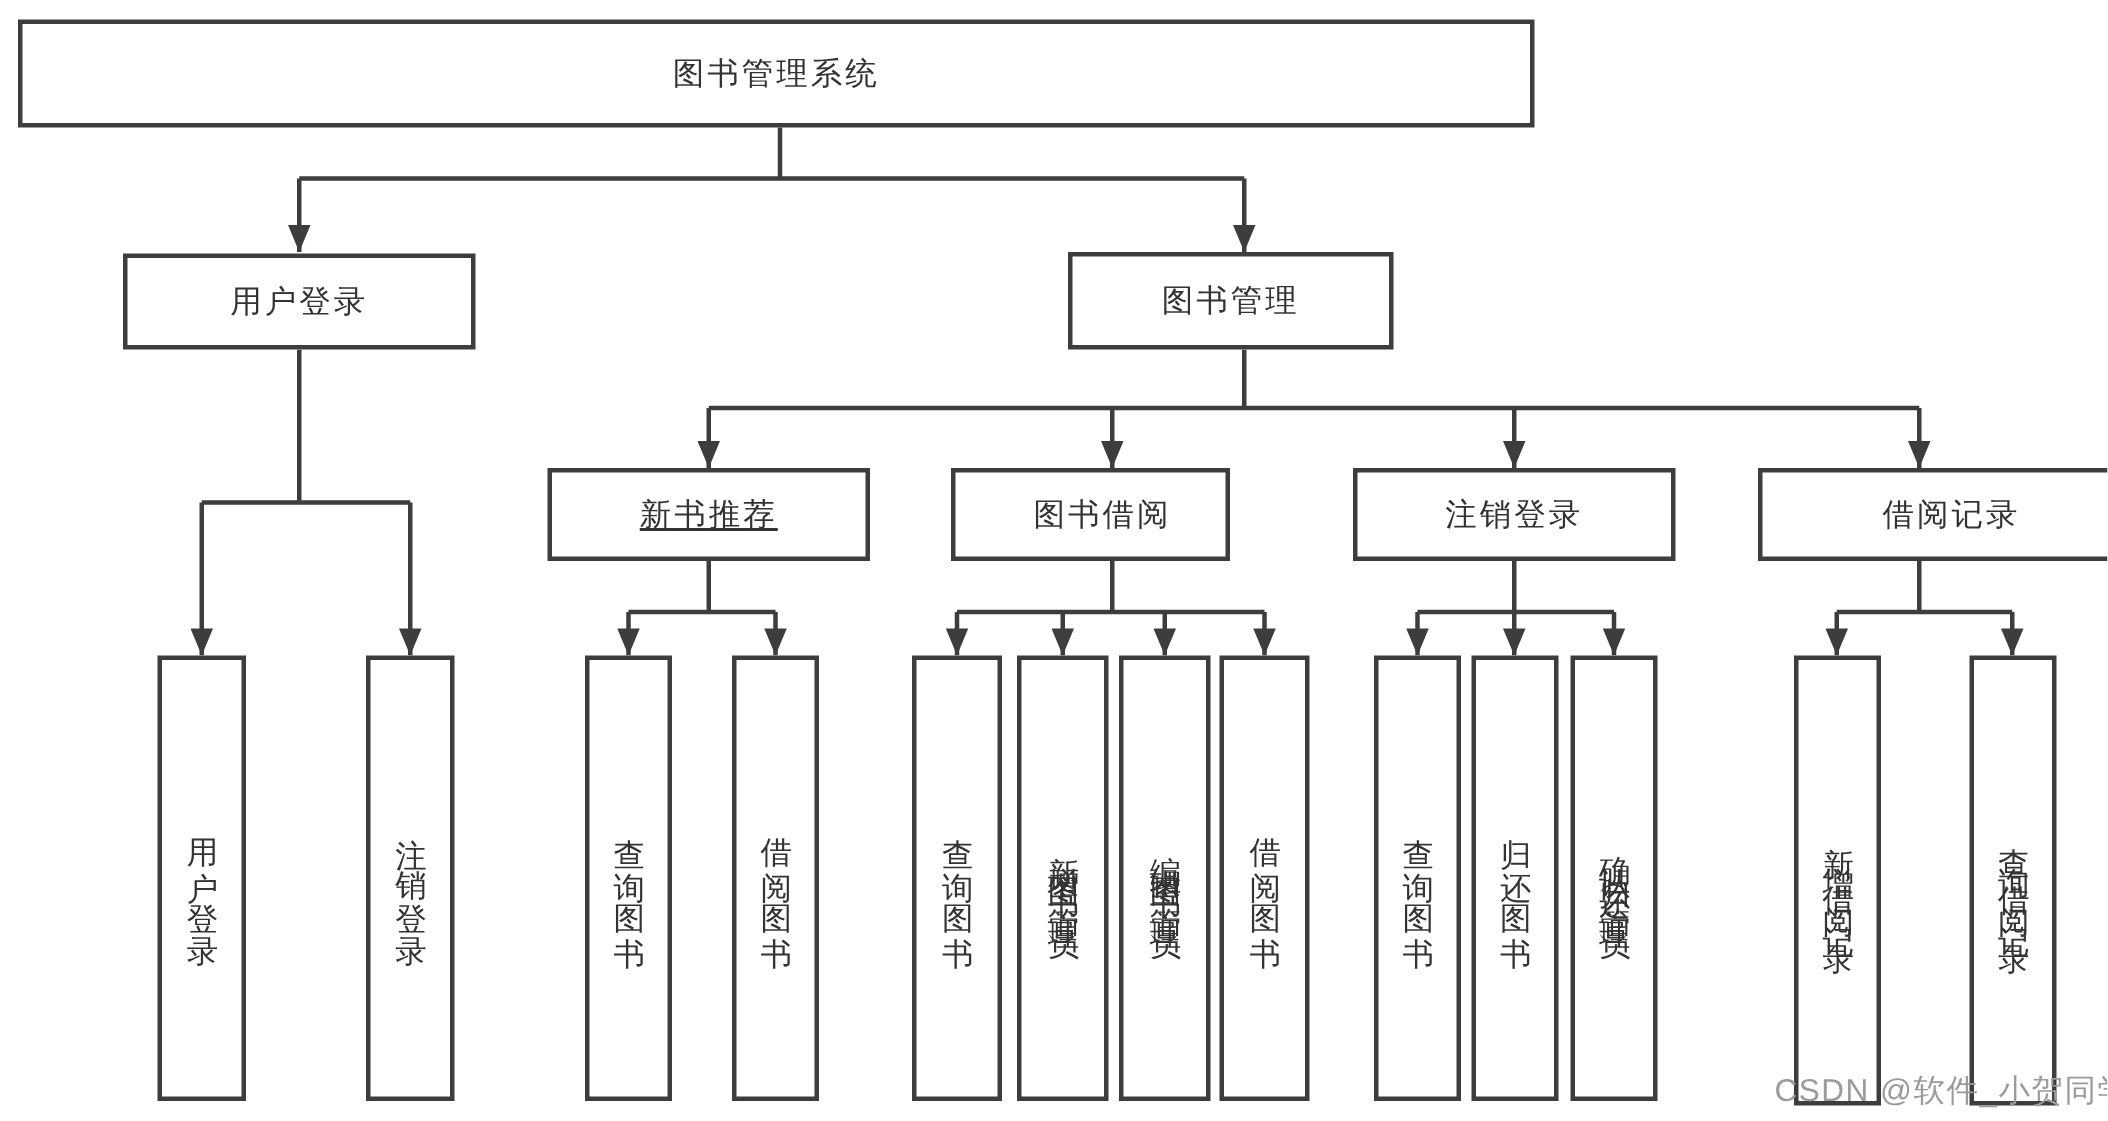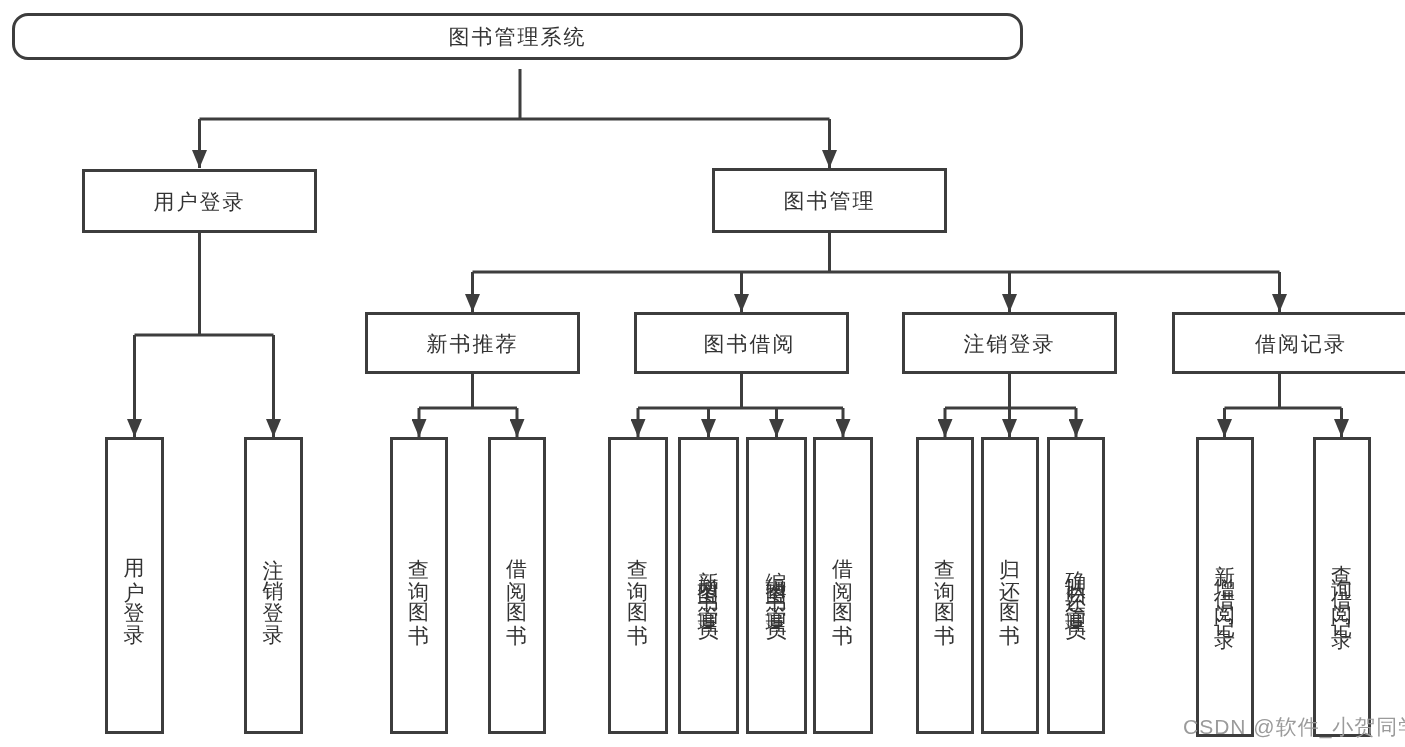--- a/index.html
+++ b/index.html
@@ -106,27 +106,27 @@
     <path d="M1009.5,374 L1009.5,408 M945,408 L1076,408"></path>
     <line x1="945" y1="408" x2="945" y2="437" marker-end="url(#arw)"></line>
     <line x1="1009.5" y1="408" x2="1009.5" y2="437" marker-end="url(#arw)"></line>
     <line x1="1076" y1="408" x2="1076" y2="437" marker-end="url(#arw)"></line>
 
     <path d="M1279.5,374 L1279.5,408 M1224.5,408 L1341.5,408"></path>
     <line x1="1224.5" y1="408" x2="1224.5" y2="437" marker-end="url(#arw)"></line>
     <line x1="1341.5" y1="408" x2="1341.5" y2="437" marker-end="url(#arw)"></line>
   </svg>
 
-  <div class="node h-node" style="left:12px; top:13px; width:1011px; height:47px;border-radius:16px;">图书管理系统</div>
+  <div class="node h-node" style="left:12px; top:13px; width:1011px; height:72px;">图书管理系统</div>
 
   <div class="node h-node" style="left:82px; top:169px; width:235px; height:64px;">用户登录</div>
-  <div class="node h-node" style="left:712px; top:168px; width:235px; height:65px;">图书管理</div>
+  <div class="node h-node" style="left:712px; top:168px; width:217px; height:65px;">图书管理</div>
 
-  <div class="node h-node" style="left:365px; top:312px; width:215px; height:62px;">新书推荐</div>
-  <div class="node h-node" style="left:634px; top:312px; width:215px; height:62px;padding-left:16px;">图书借阅</div>
+  <div class="node h-node" style="left:365px; top:312px; width:215px; height:62px;text-decoration:underline;">新书推荐</div>
+  <div class="node h-node" style="left:634px; top:312px; width:186px; height:62px;padding-left:16px;">图书借阅</div>
   <div class="node h-node" style="left:902px; top:312px; width:215px; height:62px;">注销登录</div>
   <div class="node h-node" style="left:1172px; top:312px; width:258px; height:62px;">借阅记录</div>
 
   <div class="node v-node sp4" style="left:105px; top:437px; width:59px; height:297px;">用户登录</div>
   <div class="node v-node sp4" style="left:244px; top:437px; width:59px; height:297px;">注销登录</div>
 
   <div class="node v-node sp4" style="left:390px; top:437px; width:58px; height:297px;">查询图书</div>
   <div class="node v-node sp4" style="left:488px; top:437px; width:58px; height:297px;">借阅图书</div>
 
   <div class="node v-node sp4" style="left:608px; top:437px; width:60px; height:297px;">查询图书</div>

